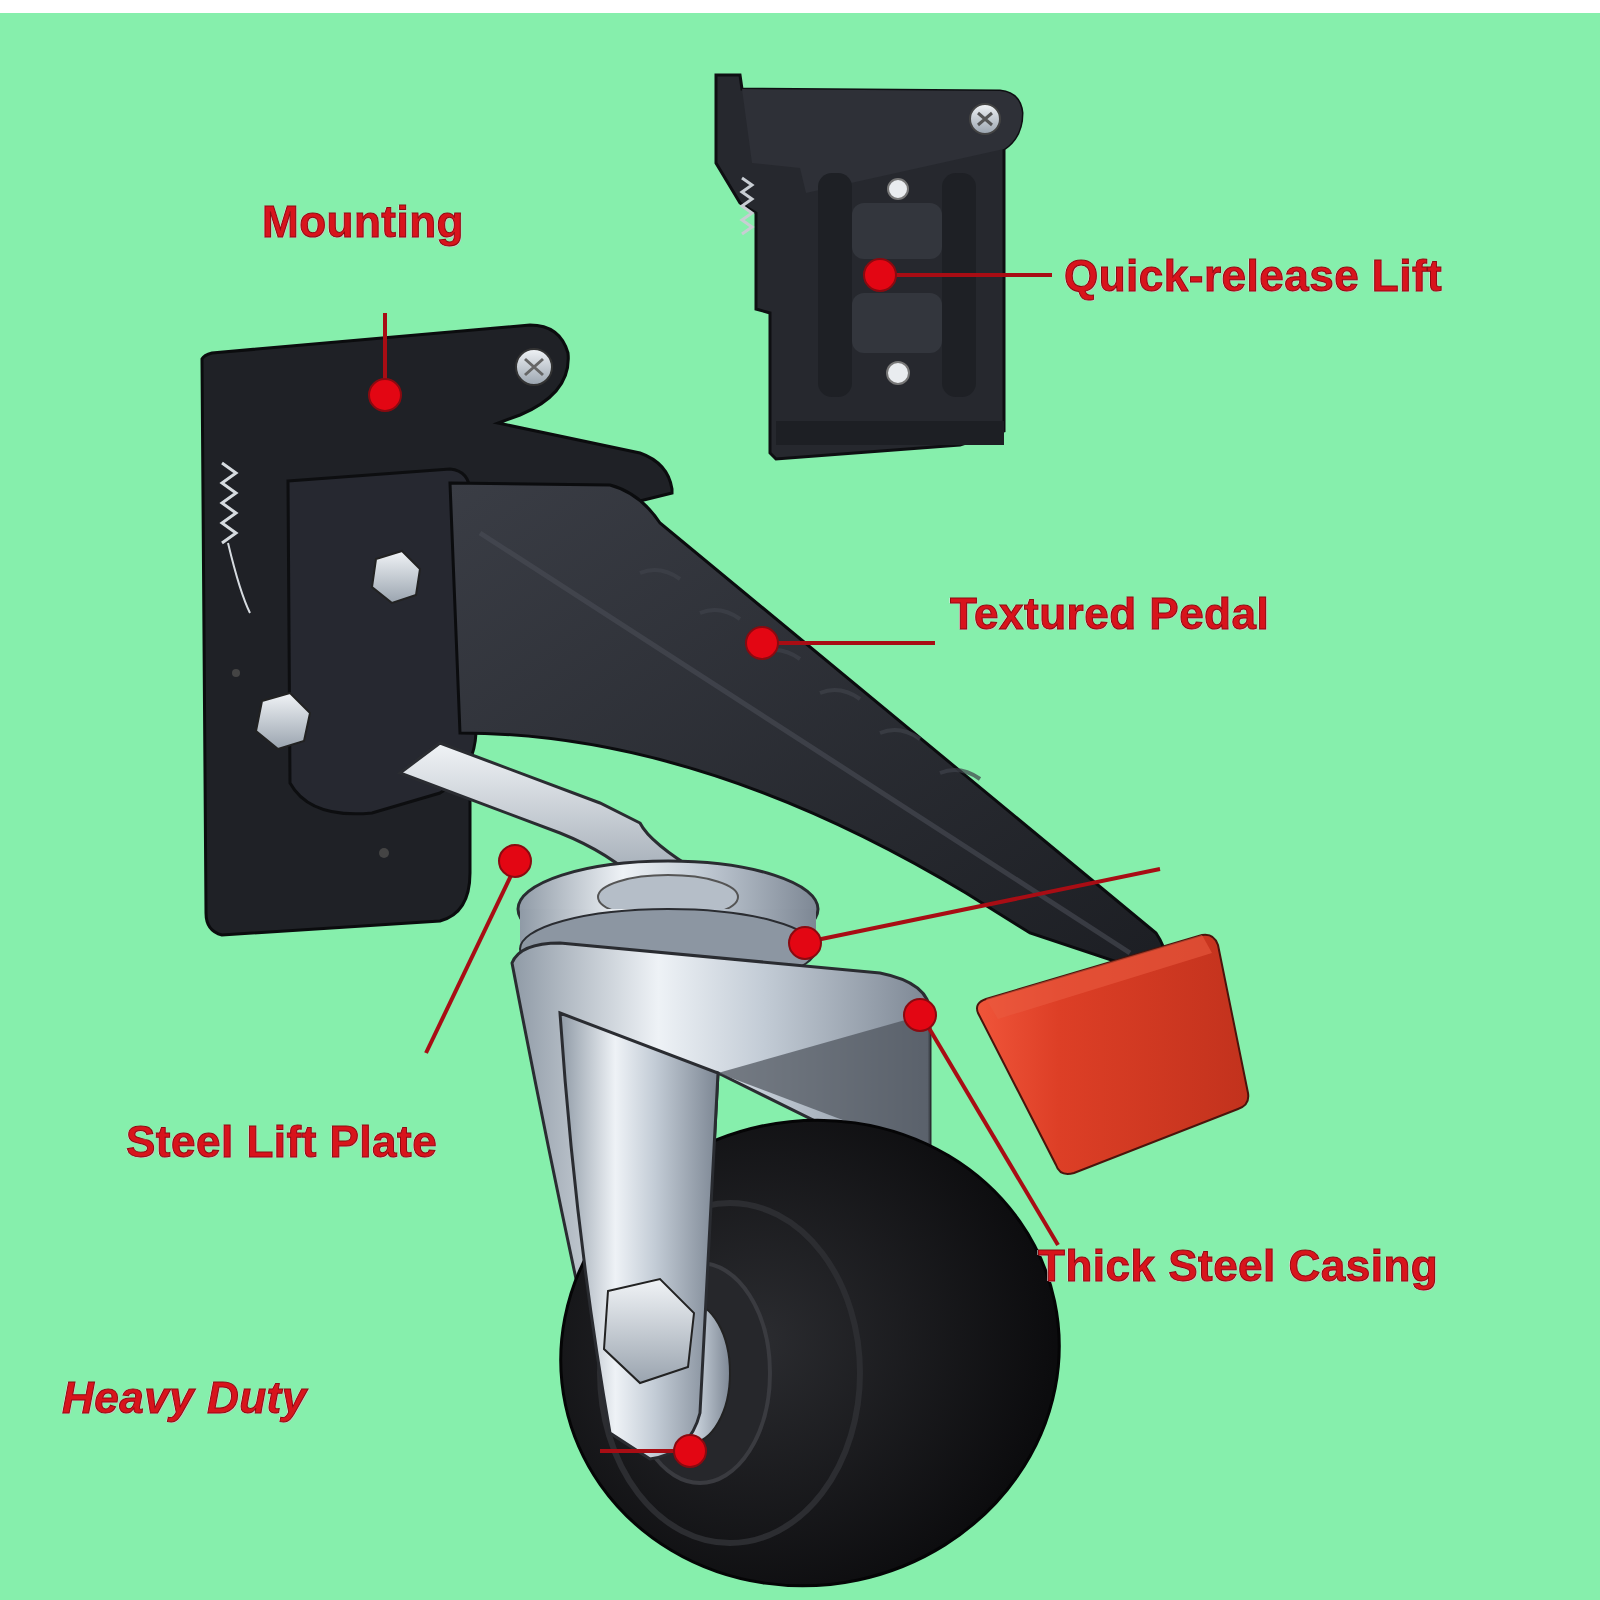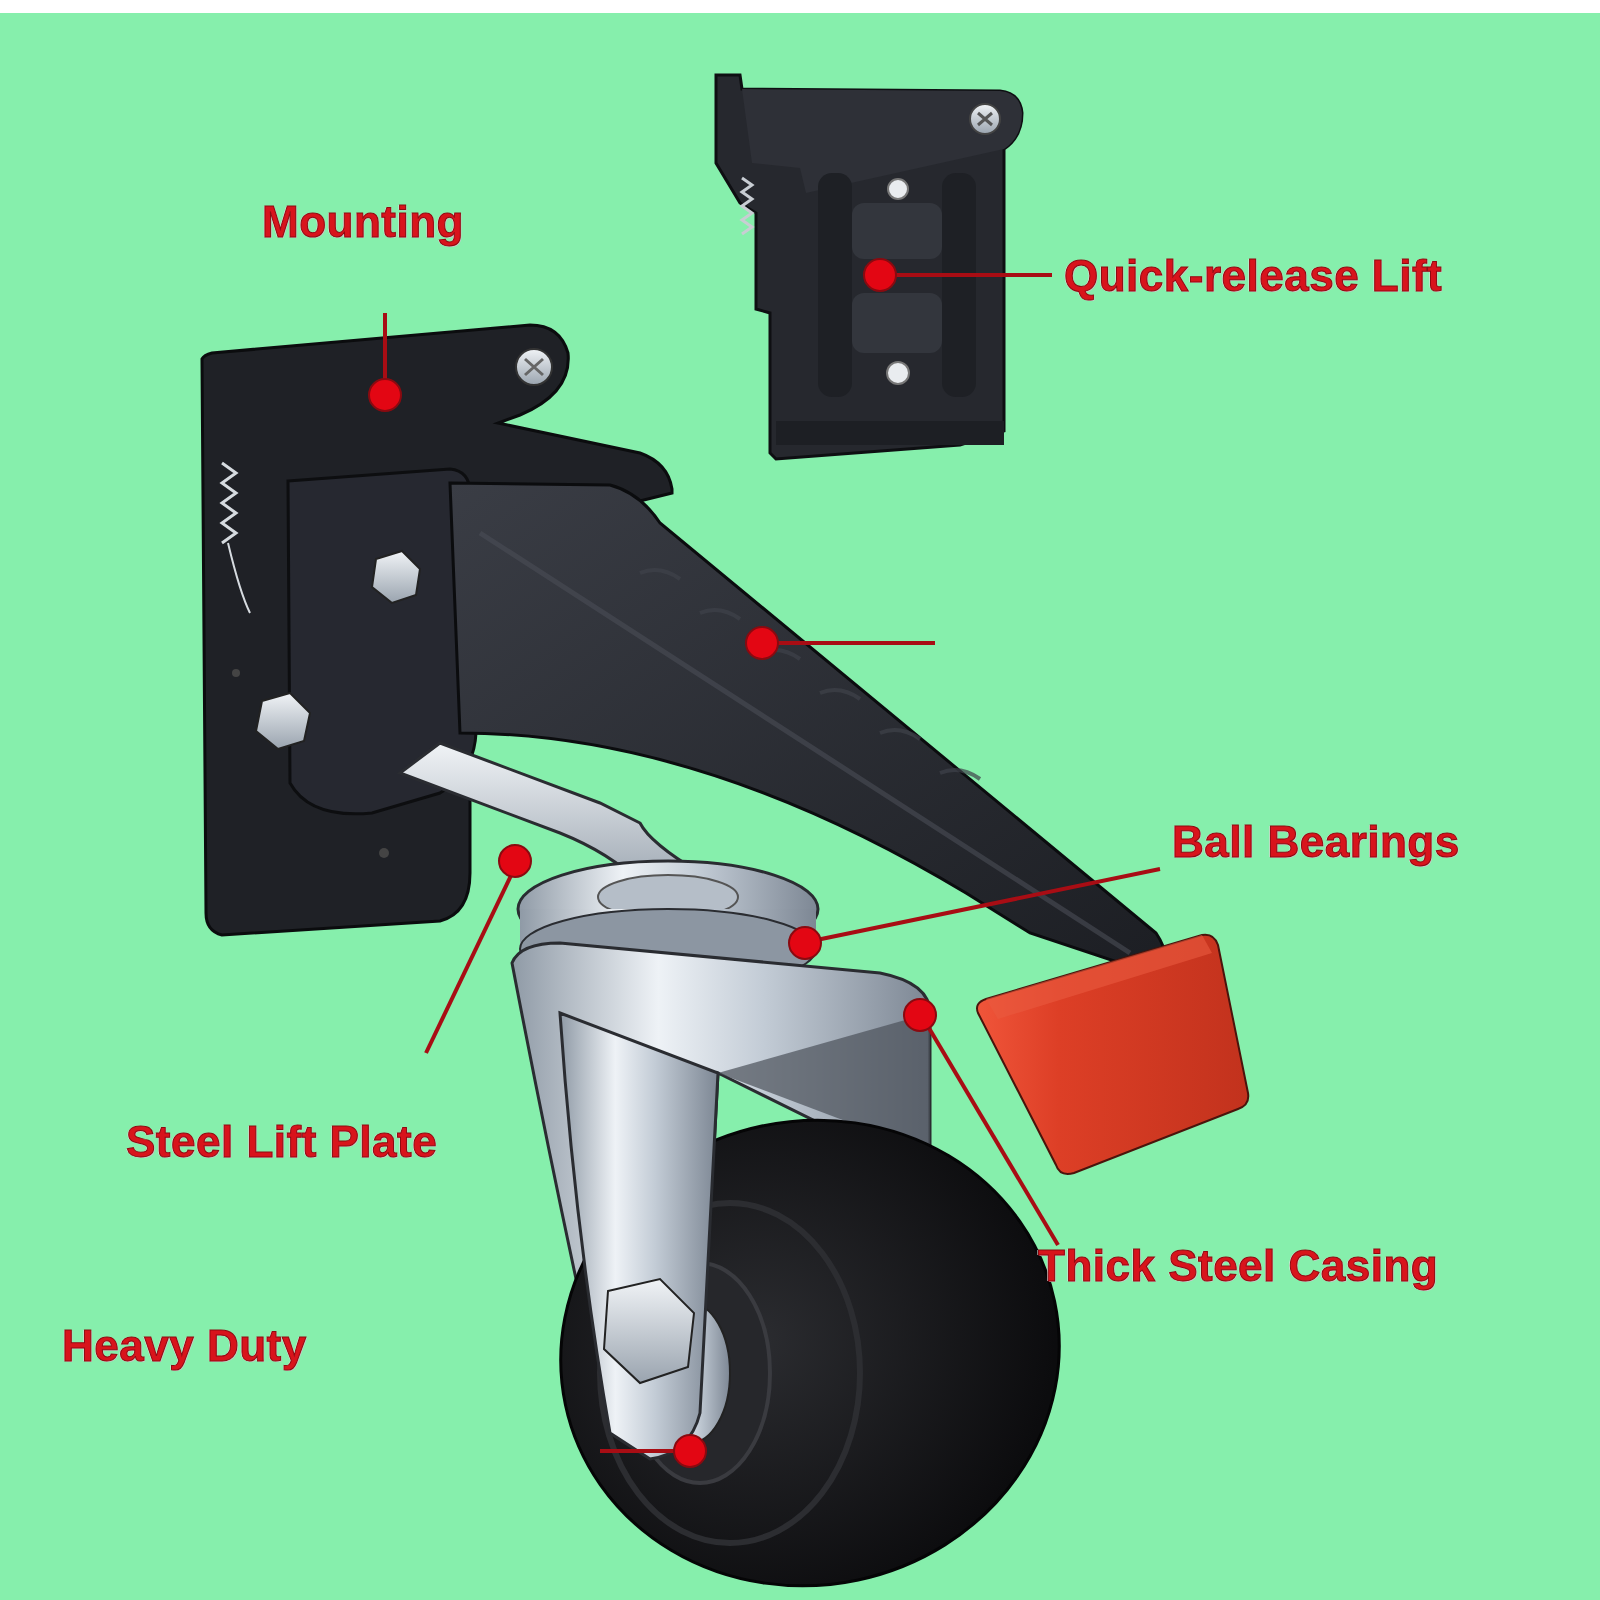--- a/index.html
+++ b/index.html
@@ -163,31 +163,29 @@
 
   <div class="label" style="left:262px; top:180px;">
     <span>Mounting</span>
   </div>
 
   <div class="label" style="left:1064px; top:234px;">
     <span>Quick-release Lift</span>
   </div>
 
   <div class="label" style="left:950px; top:572px;">
+    <span>Textured Pedal</span>
   </div>
 
-  <div class="label" style="left:1172px; top:800px;">
-    <span>Ball Bearings</span>
-  </div>
 
   <div class="label" style="left:126px; top:1100px;">
     <span>Steel Lift Plate</span>
   </div>
 
   <div class="label" style="left:1038px; top:1224px;">
     <span>Thick Steel Casing</span>
   </div>
 
-  <div class="label" style="left:62px; top:1304px;">
+  <div class="label" style="left:62px; top:1356px;font-style:italic;">
     <span>Heavy Duty</span>
   </div>
 
 </div>
 
 </body></html>

